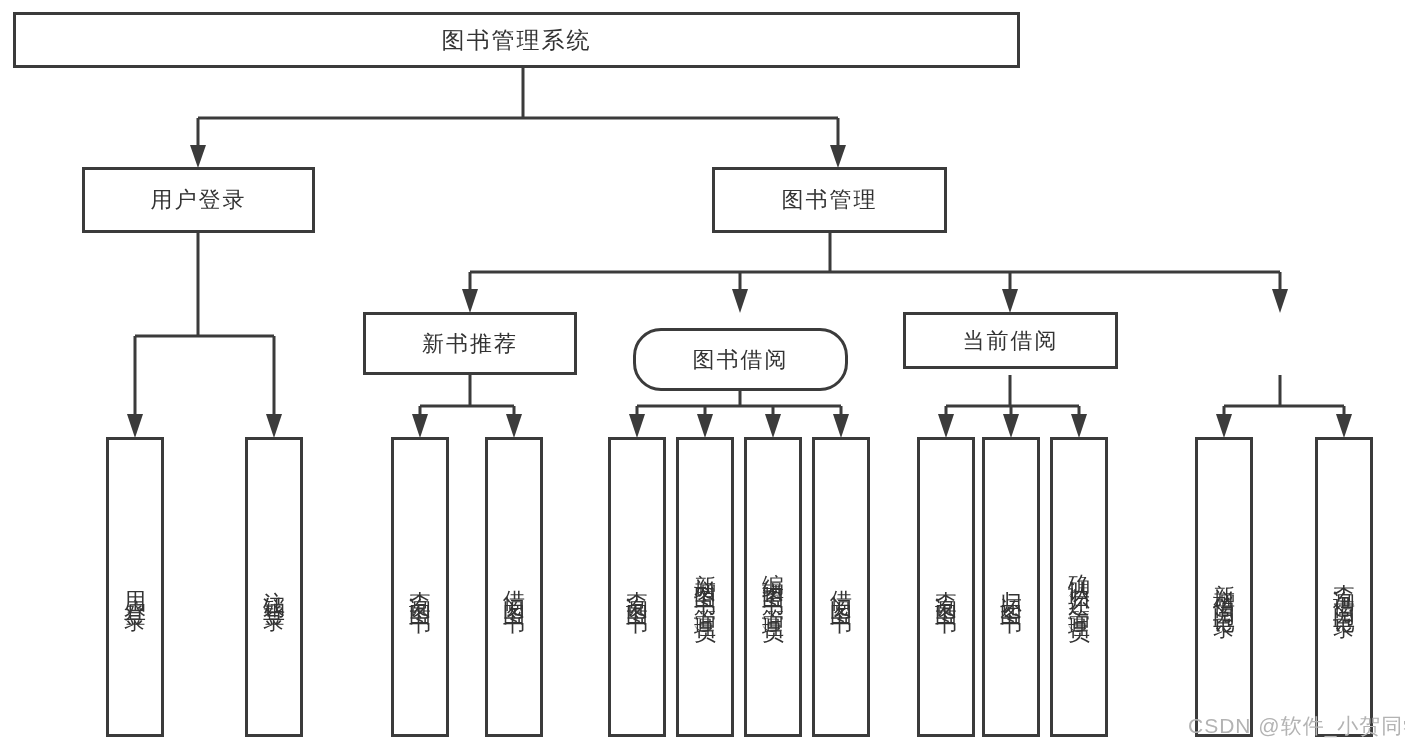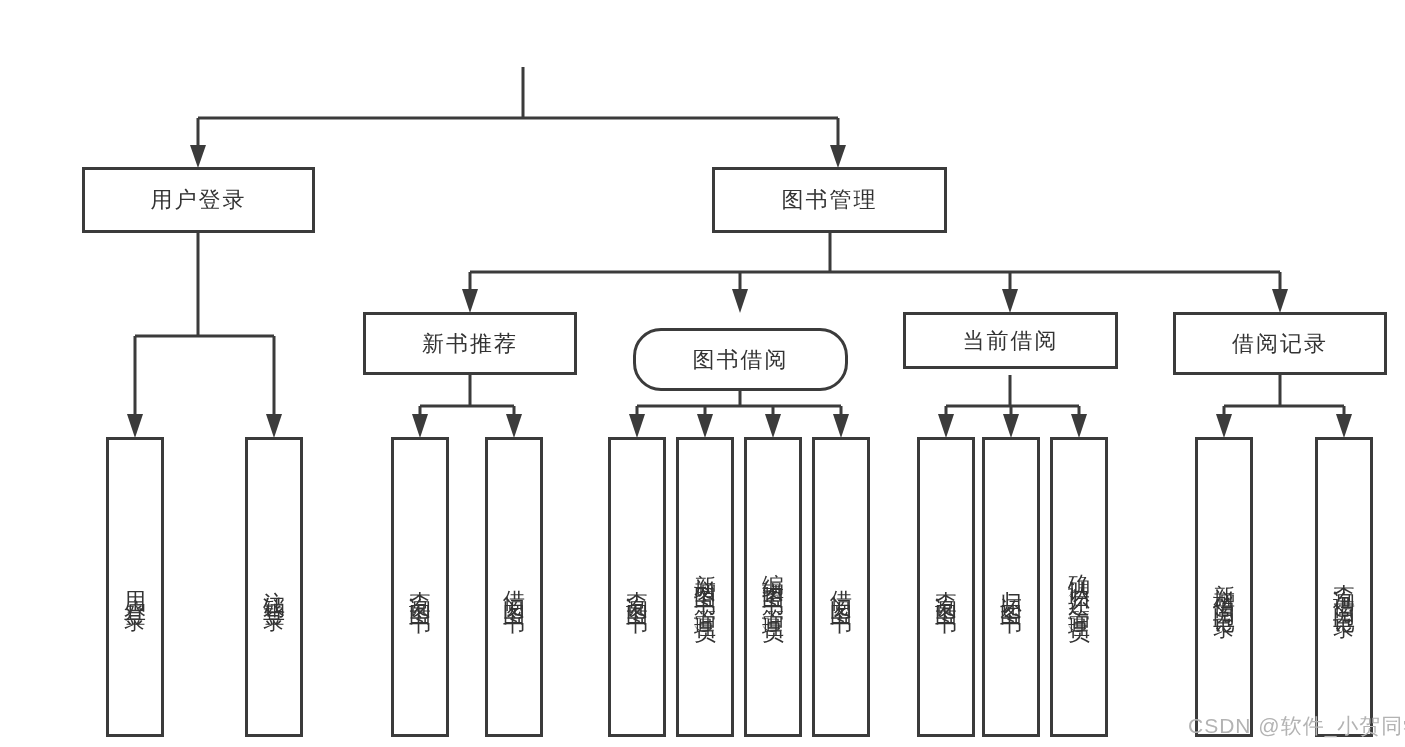--- a/index.html
+++ b/index.html
@@ -77,28 +77,28 @@
       <polygon points="1003,414 1019,414 1011,438" stroke="none"></polygon>
       <polygon points="1071,414 1087,414 1079,438" stroke="none"></polygon>
     </g>
     <g stroke="#3b3b3b" stroke-width="3" fill="#3b3b3b">
       <path fill="none" d="M1280 375 V406 M1224 406 H1344 M1224 406 V416 M1344 406 V416"></path>
       <polygon points="1216,414 1232,414 1224,438" stroke="none"></polygon>
       <polygon points="1336,414 1352,414 1344,438" stroke="none"></polygon>
     </g>
   </svg>
 
+  <div class="box h-box root">图书管理系统</div>
 
   <div class="box h-box n-user-login">用户登录</div>
   <div class="box h-box n-book-mgmt">图书管理</div>
 
   <div class="box h-box n-new-book">新书推荐</div>
   <div class="box h-box n-book-borrow">图书借阅</div>
   <div class="box h-box n-current">当前借阅</div>
-  <div class="box h-box n-records">借阅记录</div>
 
   <div class="box v-box leaf l-ul-login">用户登录</div>
   <div class="box v-box leaf l-ul-logout">注销登录</div>
 
   <div class="box v-box leaf l-nb-query">查询图书</div>
   <div class="box v-box leaf l-nb-borrow">借阅图书</div>
 
   <div class="box v-box leaf l-bb-query">查询图书</div>
   <div class="box v-box leaf l-bb-add">新增图书（管理员）</div>
   <div class="box v-box leaf l-bb-edit">编辑图书（管理员）</div>

